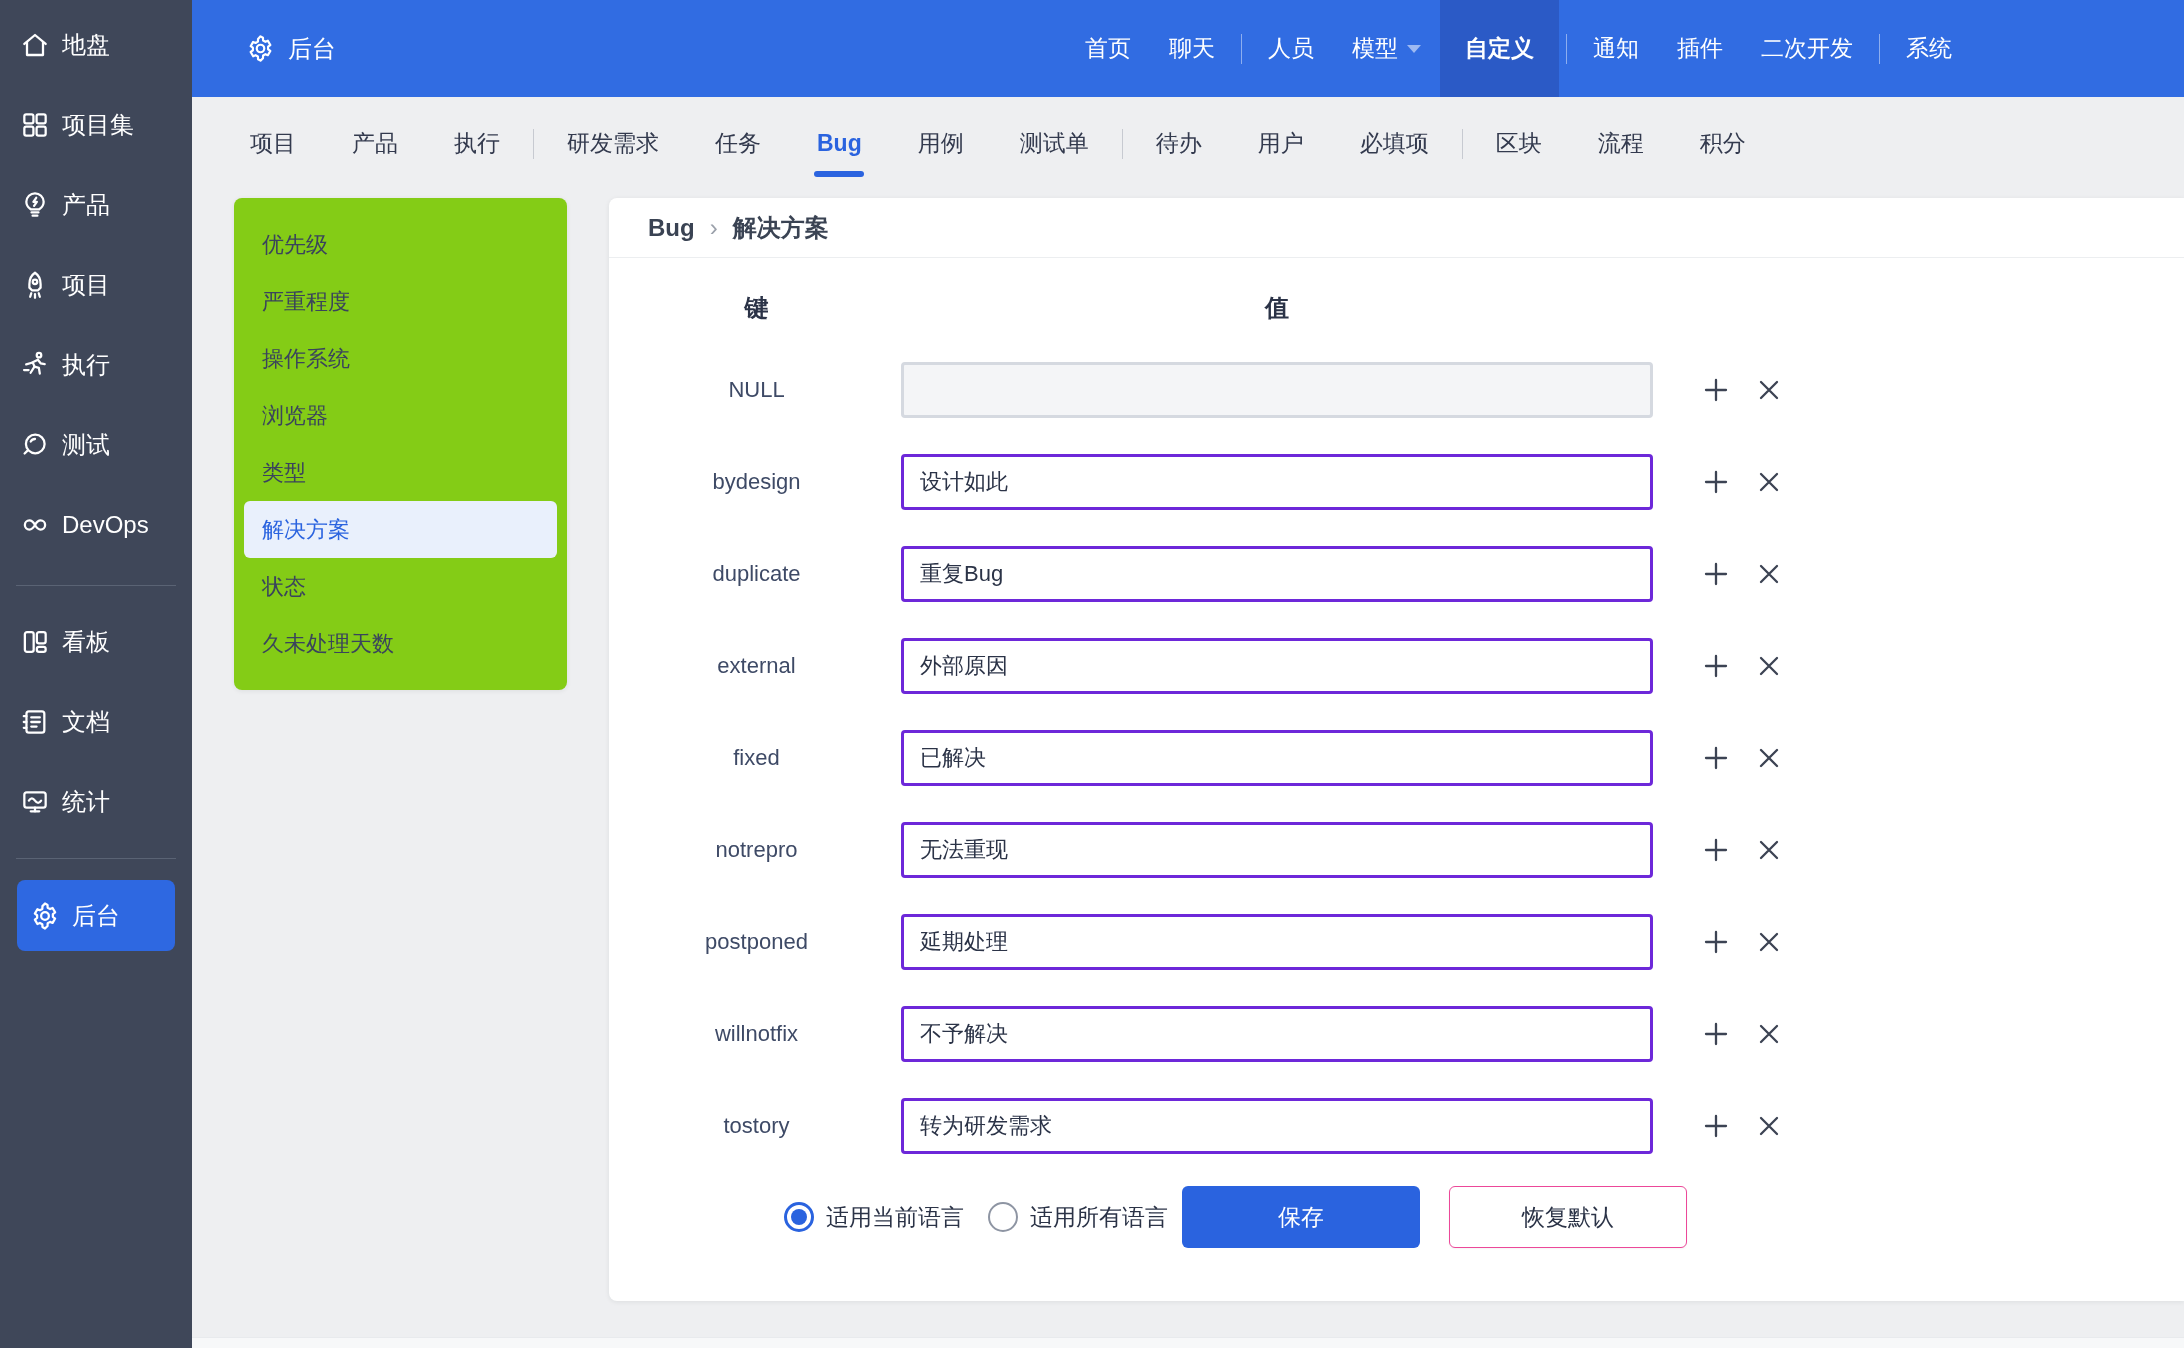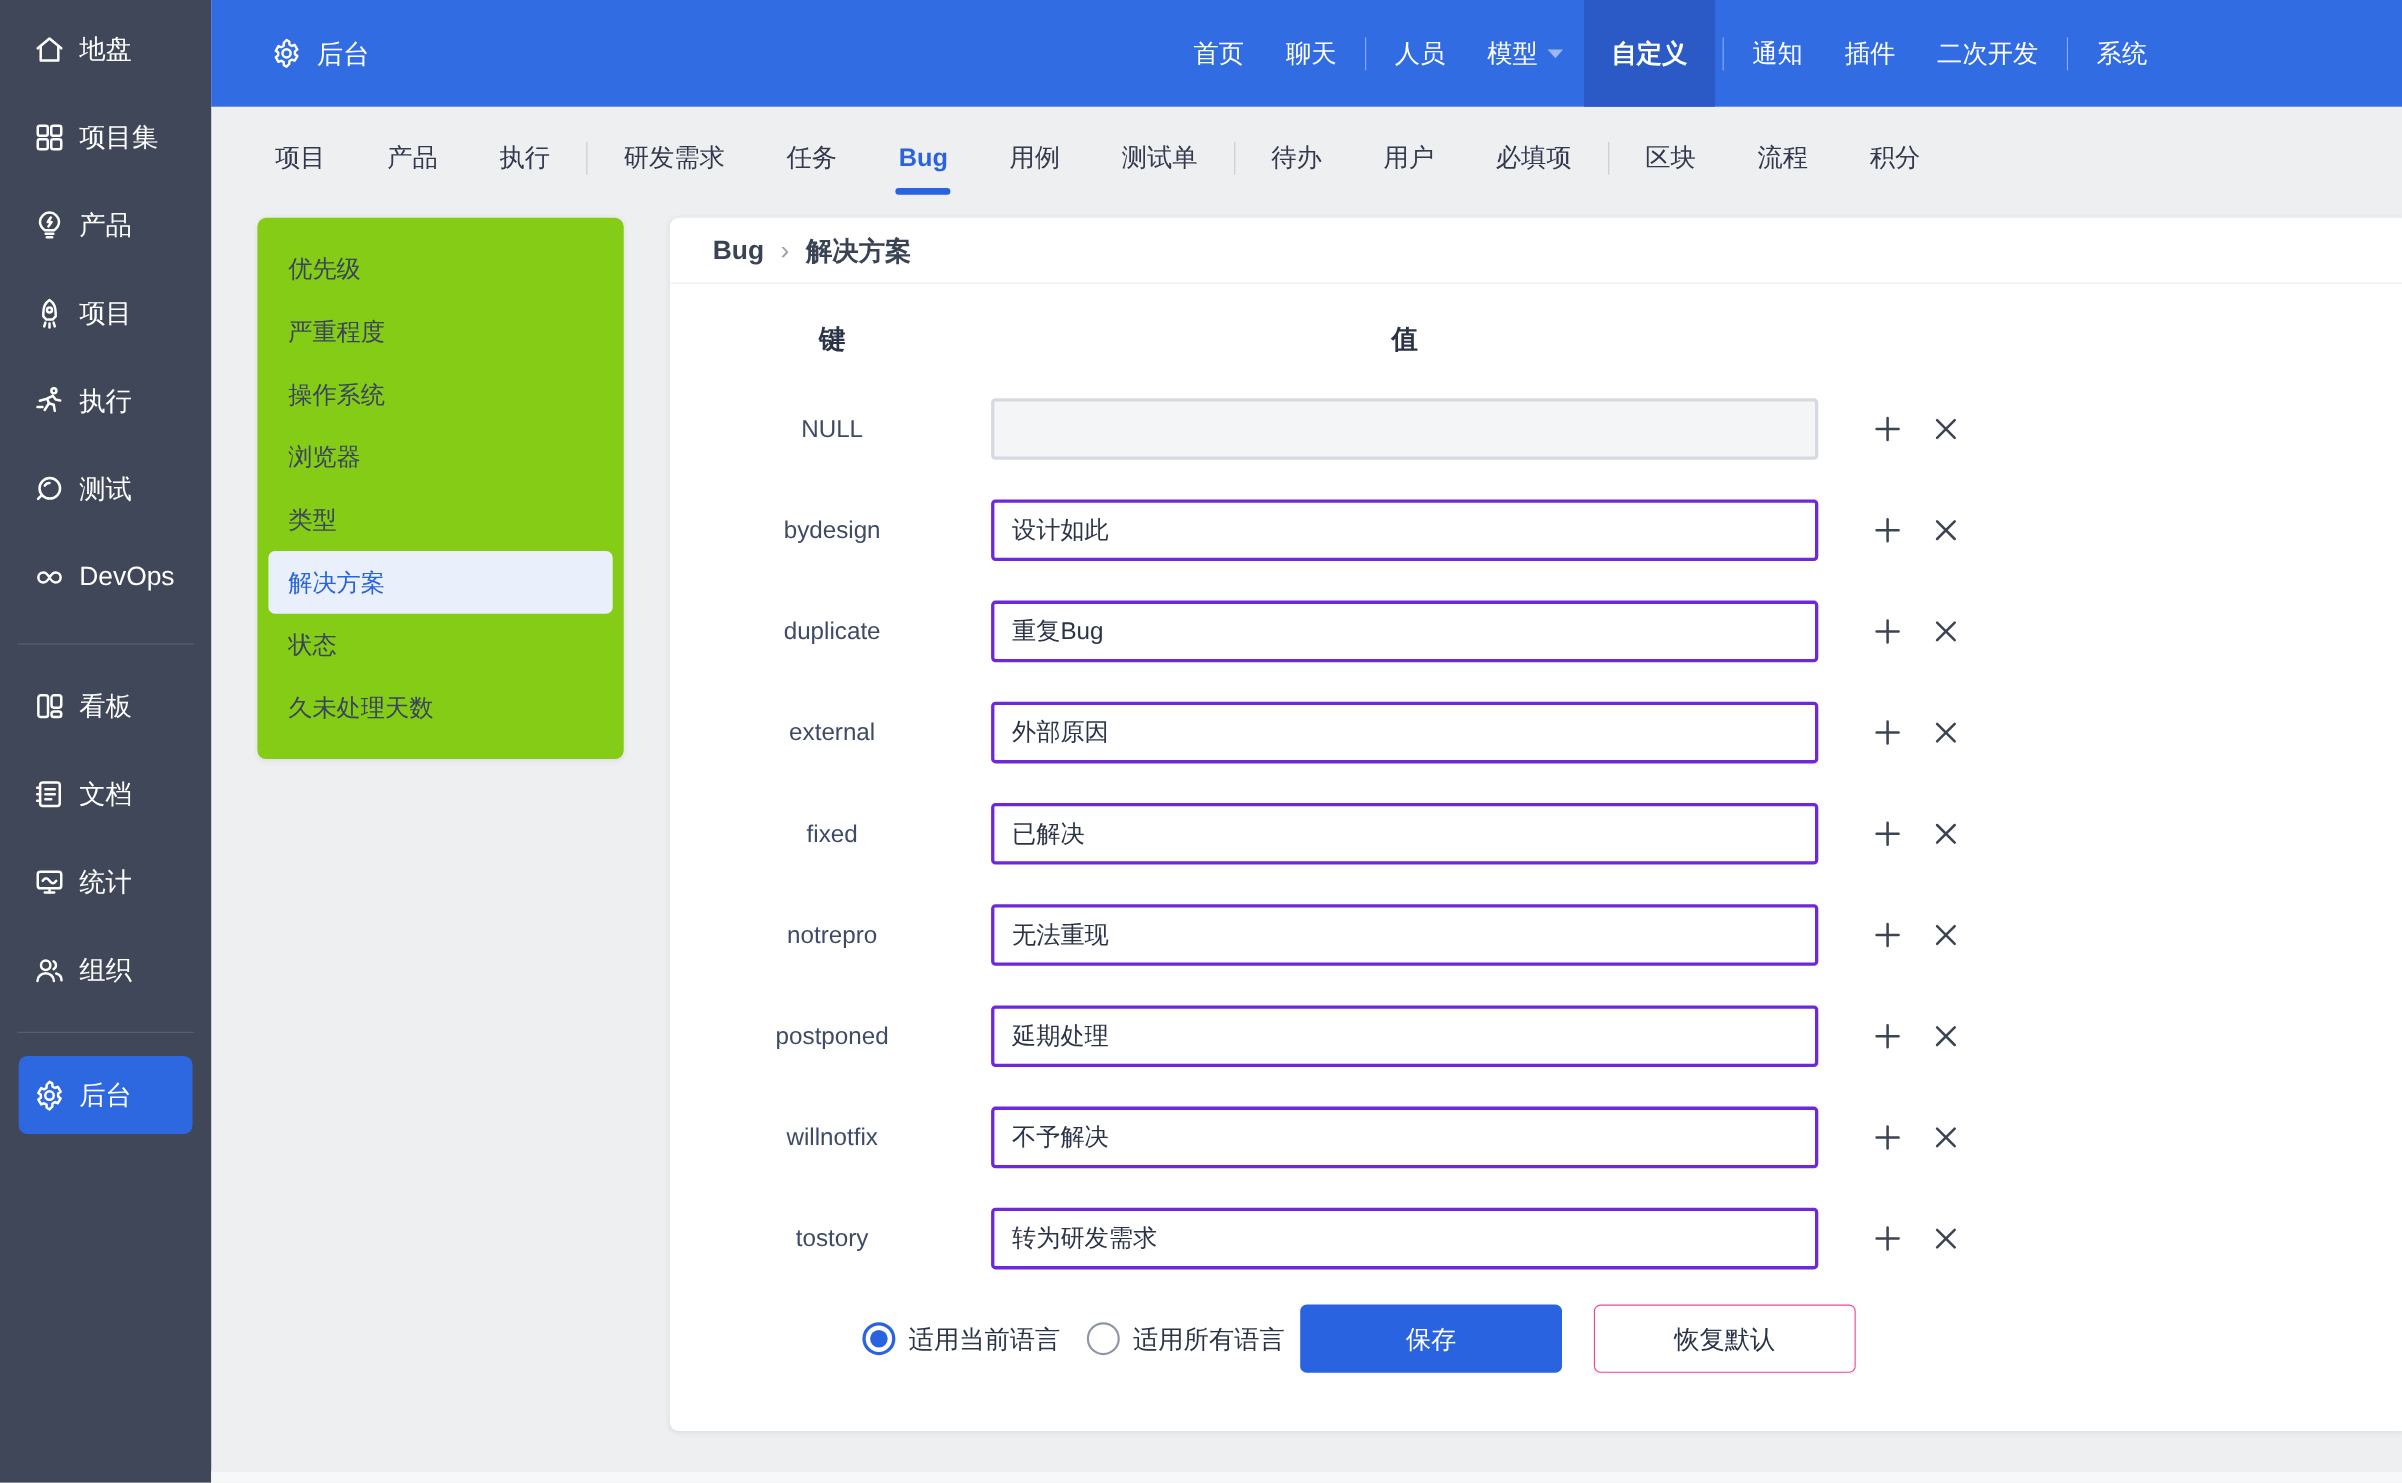--- a/index.html
+++ b/index.html
@@ -9,21 +9,21 @@
     font-family:"Liberation Sans","DejaVu Sans",sans-serif;
     background:#EEEFF1; display:flex;
   }
   
   .sidebar {
     width:192px; flex-shrink:0; background:#3F4759; height:1348px;
     display:flex; flex-direction:column; padding-top:5px;
   }
   .side-item {
     height:80px; display:flex; align-items:center; gap:11px;
-    padding-left:29px; color:#FFFFFF; font-size:24px; cursor:pointer; flex-shrink:0;
+    padding-left:19px; color:#FFFFFF; font-size:24px; cursor:pointer; flex-shrink:0;
   }
   .side-item .sicon { width:32px; height:32px; flex-shrink:0; display:flex; }
   .side-item .sicon svg { width:32px; height:32px; }
   .side-item.active {
     background:#2E68E1; border-radius:8px; margin:0 17px; height:71px;
     padding-left:12px;
   }
   .side-divider { height:1px; background:#5A6374; margin:20px 16px 16px; flex-shrink:0; }
   .side-divider.second { margin:16px 16px 21px; }
 
@@ -233,31 +233,20 @@
   <div class="side-item">
     <span class="sicon">
       <svg viewBox="0 0 24 24" fill="none" stroke="#fff" stroke-width="1.7" stroke-linecap="round" stroke-linejoin="round">
           <rect x="4" y="4.8" width="16" height="11.4" rx="1.8"></rect>
           <path d="M7.4 11c1.5-2.2 3-2.2 4.6 0s3.1 2.2 4.6 0"></path>
           <path d="M12 16.2v2.8"></path>
           <path d="M8.8 19h6.4"></path>
         </svg>
     </span>
     <span>统计</span>
-  </div>
-  <div class="side-item">
-    <span class="sicon">
-      <svg viewBox="0 0 24 24" fill="none" stroke="#fff" stroke-width="1.7" stroke-linecap="round" stroke-linejoin="round">
-          <circle cx="9.4" cy="8.6" r="3.2"></circle>
-          <path d="M3.8 19.4c0-3.1 2.5-5.3 5.6-5.3s5.6 2.2 5.6 5.3"></path>
-          <path d="M14.8 5.9a3.1 3.1 0 0 1 0 5.4"></path>
-          <path d="M16.6 14.3c2.2.6 3.6 2.4 3.6 4.6"></path>
-        </svg>
-    </span>
-    <span>组织</span>
   </div>
 
   <div class="side-divider second"></div>
 
   <div class="side-item active">
     <span class="sicon">
       <svg viewBox="0 0 24 24" fill="none" stroke="#fff" stroke-width="1.7" stroke-linejoin="round">
           <circle cx="12" cy="12" r="2.9"></circle>
           <path d="M12 2.6l1.9 1.1.1 2.1 1.8 1 1.9-.8 1.9 3.3-1.7 1.3v2l1.7 1.3-1.9 3.3-1.9-.8-1.8 1-.1 2.1L12 21.4l-1.9-1.1-.1-2.1-1.8-1-1.9.8-1.9-3.3 1.7-1.3v-2L4.4 10.2l1.9-3.3 1.9.8 1.8-1 .1-2.1z"></path>
         </svg>

